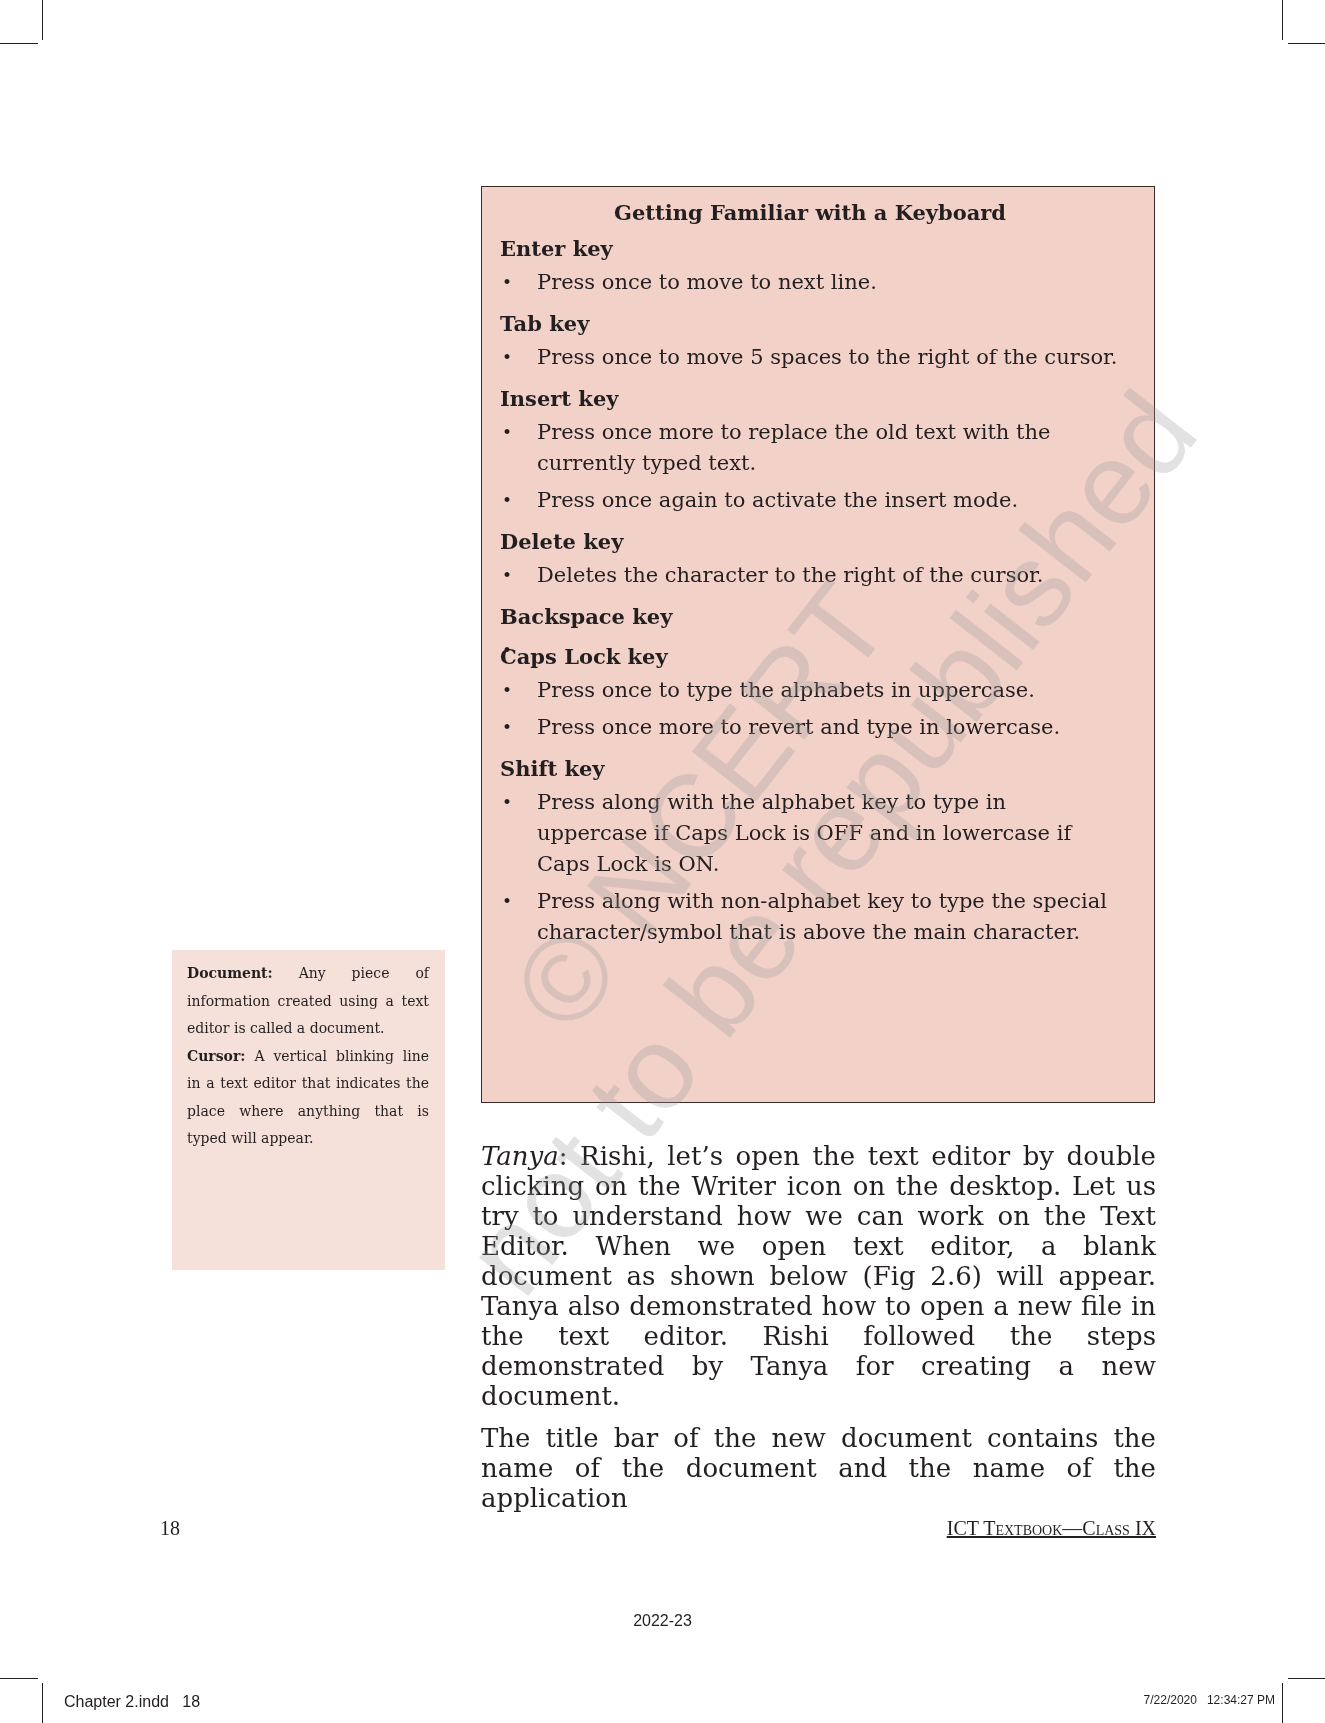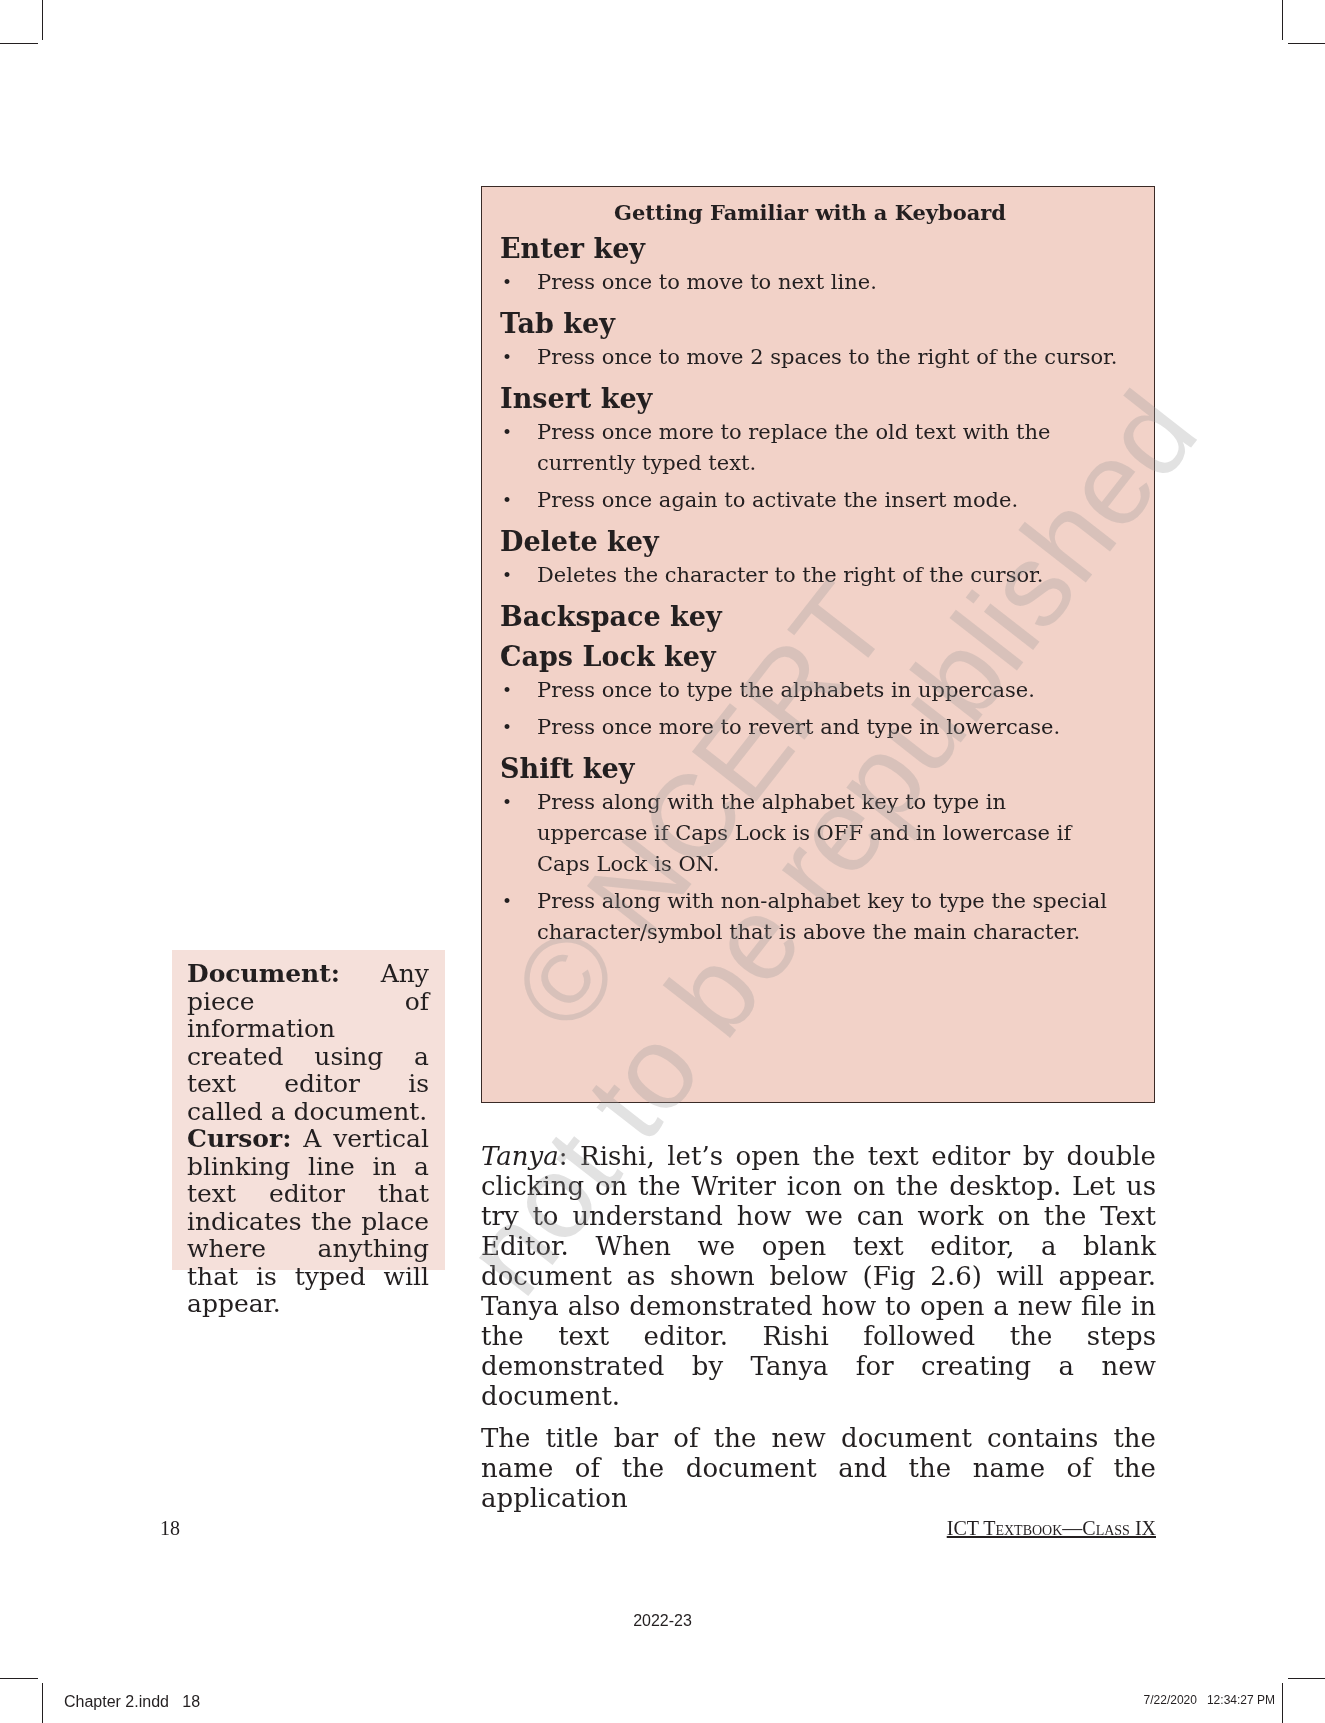--- a/index.html
+++ b/index.html
@@ -3,25 +3,25 @@
 <meta charset="utf-8">
 <style>
   html, body { margin:0; padding:0; }
   body { width:1325px; height:1723px; background:#ffffff; position:relative; overflow:hidden;
          font-family:"DejaVu Serif", serif; color:#231f20; }
   .crop { position:absolute; background:#231f20; }
   .keybox { position:absolute; left:481px; top:186px; width:674px; height:917px;
             background:#f2d2c8; border:1px solid #3a2a26; box-sizing:border-box; padding:12px 34px 0 18px; }
   .kb-title { text-align:center; font-weight:bold; font-size:21px; line-height:28px; margin:0 0 8px 0; }
   .kb-section { margin-bottom:12px; }
-  .kb-head { font-weight:bold; font-size:27px; line-height:28px; margin:0; }
+  .kb-head { font-weight:bold; font-size:21px; line-height:28px; margin:0; }
   .kb-item { position:relative; padding-left:37px; font-size:21px; line-height:31px; margin:4px 0 6px 0; }
   .kb-bullet { position:absolute; left:2px; top:0; font-size:17px; }
   .sidebox { position:absolute; left:172px; top:950px; width:273px; height:320px; background:#f5e0da;
-             box-sizing:border-box; padding:10px 16px 0 15px; font-size:25px; line-height:27.5px; text-align:justify; }
+             box-sizing:border-box; padding:10px 16px 0 15px; font-size:14px; line-height:27.5px; text-align:justify; }
   .sidebox b { font-weight:bold; }
   .sidebox p { margin:0; }
   .body-text { position:absolute; left:481px; width:675px; font-size:26px; line-height:30px; text-align:justify;
                text-align-last:auto; }
   .body-text p { margin:0 0 12px 0; }
   .footer-num { position:absolute; left:160px; top:1517px; font-size:20px; font-family:"Liberation Serif", serif; }
   .footer-title { position:absolute; right:169px; top:1517px; font-size:20px; font-family:"Liberation Serif", serif; font-variant:small-caps;text-decoration:underline; }
   .year { position:absolute; left:0; width:1325px; top:1612px; text-align:center; font-size:16px; font-family:"Liberation Sans", sans-serif; }
   .slug-left { position:absolute; left:64px; top:1693px; font-size:16px; font-family:"Liberation Sans", sans-serif; }
   .slug-right { position:absolute; right:50px; top:1693px; font-size:12px; font-family:Liberation Sans, sans-serif; }
@@ -43,21 +43,21 @@
 
 <div class="keybox">
   <div class="kb-title">Getting Familiar with a Keyboard</div>
   <div id="kb-sections">
       <div class="kb-section">
         <div class="kb-head">Enter key</div>
         <div class="kb-item"><span class="kb-bullet">•</span><span>Press once to move to next line.</span></div>
       </div>
       <div class="kb-section">
         <div class="kb-head">Tab key</div>
-        <div class="kb-item"><span class="kb-bullet">•</span><span>Press once to move 2 spaces to the right of the cursor.</span></div>
+        <div class="kb-item"><span class="kb-bullet">•</span><span>Press once to move 5 spaces to the right of the cursor.</span></div>
       </div>
       <div class="kb-section">
         <div class="kb-head">Insert key</div>
         <div class="kb-item"><span class="kb-bullet">•</span><span>Press once more to replace the old text with the currently typed text.</span></div>
         <div class="kb-item"><span class="kb-bullet">•</span><span>Press once again to activate the insert mode.</span></div>
       </div>
       <div class="kb-section">
         <div class="kb-head">Delete key</div>
         <div class="kb-item"><span class="kb-bullet">•</span><span>Deletes the character to the right of the cursor.</span></div>
       </div>

